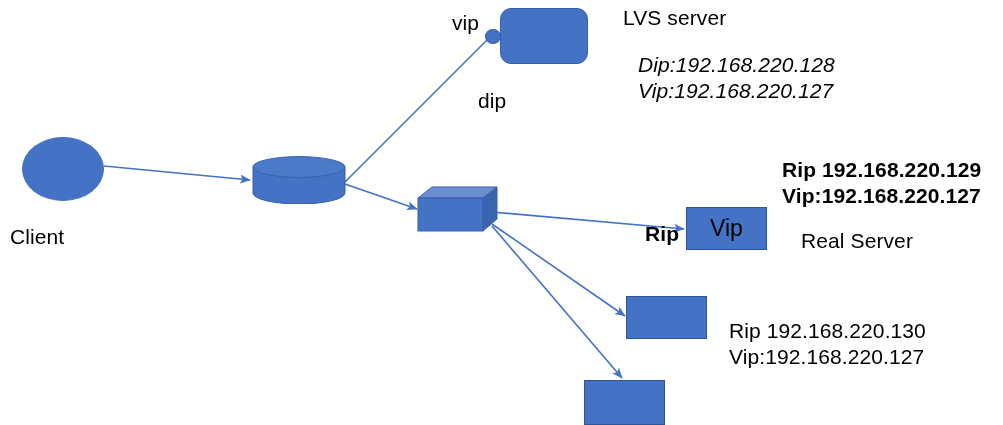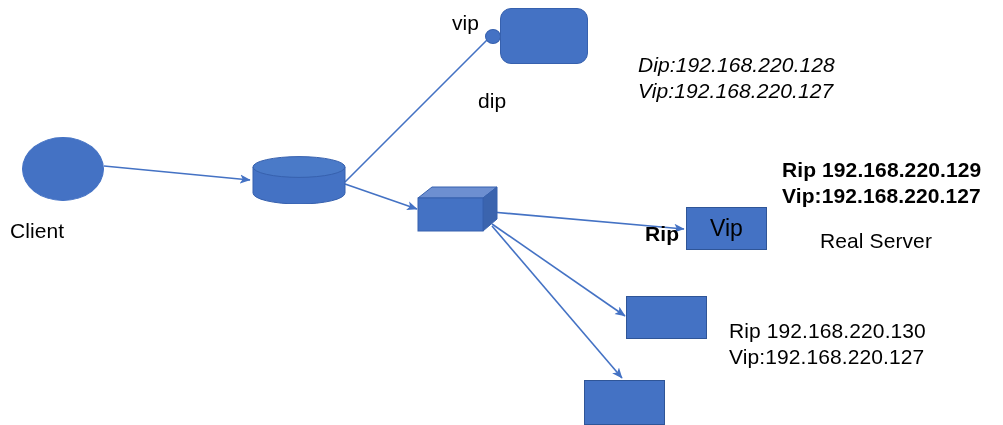--- a/index.html
+++ b/index.html
@@ -124,27 +124,27 @@
     height: 100%;
     display: flex;
     align-items: center;
     justify-content: center;
     color: #000000;
     font-size: 23px;
     font-family: "Liberation Sans", sans-serif;
   }
 
   
-  #label-client       { left: 10px;  top: 218px; text-align: right; }
+  #label-client       { left: 10px;  top: 224px; text-align: right; }
   #label-vip          { left: 452px; top: 10px;  }
   #label-dip          { left: 478px; top: 88px;  }
   #label-lvs-server   { left: 623px; top: 5px;   }
   #label-lvs-ips      { left: 638px; top: 52px; font-style: italic;  }
   #label-rs1-ips      { left: 782px; top: 157px; font-weight: bold; }
-  #label-real-server  { left: 820px; top: 228px; }
+  #label-real-server  { left: 801px; top: 228px; }
   #label-rip-arrow    { left: 645px; top: 221px; font-weight: bold; }
   #label-rs2-ips      { left: 729px; top: 305px; margin-top: 13px; }
 </style>
 </head>
 <body>
 
 <div id="diagram-canvas">
 
   <svg class="edges" viewBox="0 0 1003 425">
     <defs>
@@ -192,20 +192,21 @@
 
   <div class="node server-box" id="real-server-2"></div>
   <div class="node server-box" id="real-server-3"></div>
 
   <div class="label" id="label-client">Client</div>
 
   <div class="label" id="label-vip">vip</div>
 
   <div class="label" id="label-dip">dip</div>
 
+  <div class="label" id="label-lvs-server">LVS server</div>
 
   <div class="label multi" id="label-lvs-ips">Dip:192.168.220.128
 Vip:192.168.220.127</div>
 
   <div class="label multi" id="label-rs1-ips">Rip 192.168.220.129
 Vip:192.168.220.127</div>
 
   <div class="label" id="label-real-server">Real Server</div>
 
   <div class="label" id="label-rip-arrow">Rip</div>

